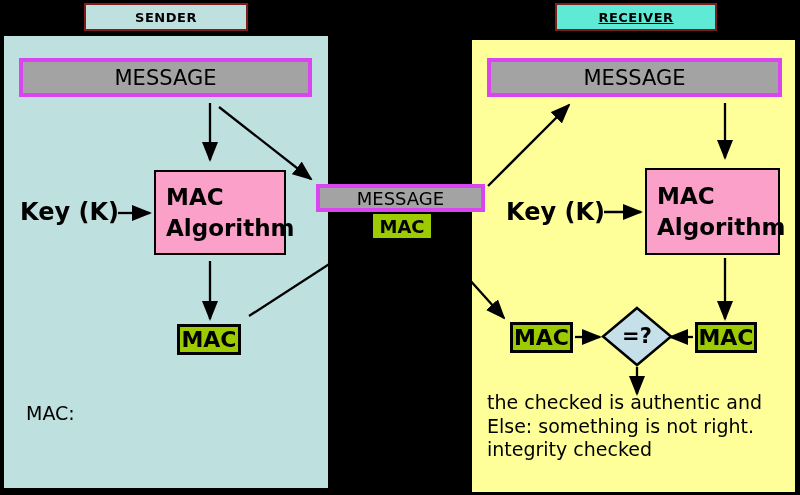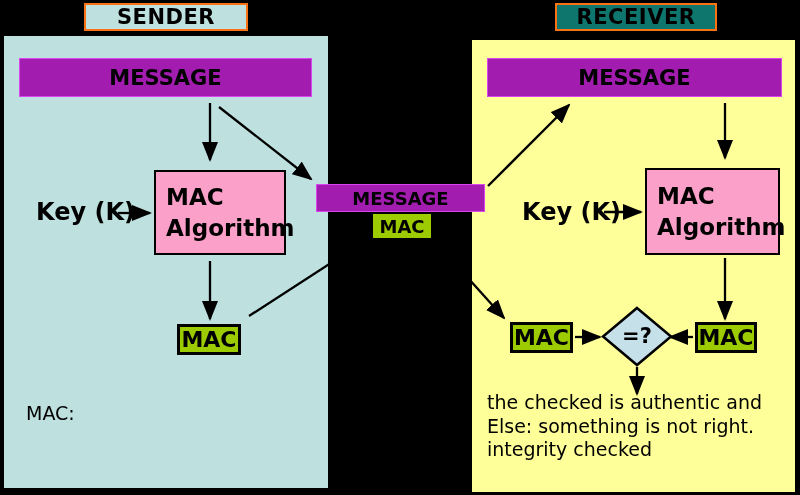--- a/index.html
+++ b/index.html
@@ -11,31 +11,31 @@
     overflow: hidden;
     font-family: "DejaVu Sans", "Liberation Sans", sans-serif;
     color: #000;
   }
   .abs { position: absolute; box-sizing: border-box; }
   .panel { position: absolute; }
   .panel-sender { left: 4px; top: 36px; width: 324px; height: 452px; background: #bee1e0; }
   .panel-receiver { left: 472px; top: 40px; width: 323px; height: 452px; background: #ffff99; }
   .titlebox {
     position: absolute; box-sizing: border-box;
-    border: 2px solid #f97316; height: 28px;
+    border: 2px solid #7f1d1d; height: 28px;
     display: flex; align-items: center; justify-content: center;
-    font-weight: bold; font-size: 21px; letter-spacing: 0.5px;
+    font-weight: bold; font-size: 13px; letter-spacing: 0.5px;
   }
   .title-sender { left: 84px; top: 3px; width: 164px; background: #bee1e0; }
-  .title-receiver { left: 555px; top: 3px; width: 162px; background: #0f766e; }
+  .title-receiver { left: 555px; top: 3px; width: 162px; background: #5eead4; text-decoration: underline; }
   .msgbox {
     position: absolute; box-sizing: border-box;
-    background: #a21caf; border: 1px solid #d946ef;
+    background: #a3a3a3; border: 4px solid #d946ef;
     display: flex; align-items: center; justify-content: center;
-    font-weight: bold; font-size: 21px;
+    font-weight: normal; font-size: 21px;
   }
   .msg-sender   { left: 19px;  top: 58px;  width: 293px; height: 39px; }
   .msg-receiver { left: 487px; top: 58px;  width: 295px; height: 39px; }
   .msg-mid      { left: 316px; top: 184px; width: 169px; height: 28px; font-size: 18px; }
   .macbox {
     position: absolute; box-sizing: border-box;
     background: #9ccc00; border: 3px solid #000;
     display: flex; align-items: center; justify-content: center;
     font-weight: bold; font-size: 22px;
   }
@@ -45,21 +45,21 @@
   .mac-recv-computed { left: 695px; top: 322px; width: 62px; height: 31px; }
   .algbox {
     position: absolute; box-sizing: border-box;
     background: #faa0c9; border: 2px solid #000;
     display: flex; flex-direction: column; justify-content: center;
     padding-left: 10px;
     font-weight: bold; font-size: 23px; line-height: 31px;
   }
   .alg-sender   { left: 154px; top: 170px; width: 132px; height: 85px; }
   .alg-receiver { left: 645px; top: 168px; width: 135px; height: 87px; }
-  .keylabel { position: absolute; font-weight: bold; font-size: 24px; margin-left: 16px; }
+  .keylabel { position: absolute; font-weight: bold; font-size: 24px; }
   .key-sender   { left: 20px;  top: 198px; }
   .key-receiver { left: 506px; top: 198px; }
   .cmp-label {
     position: absolute; left: 603px; top: 324px; width: 68px;
     text-align: center; font-weight: bold; font-size: 21px;
   }
   .footnote {
     position: absolute; left: 10px; top: 400px;
     font-size: 19px; line-height: 27px; margin-left: 16px;
   }

